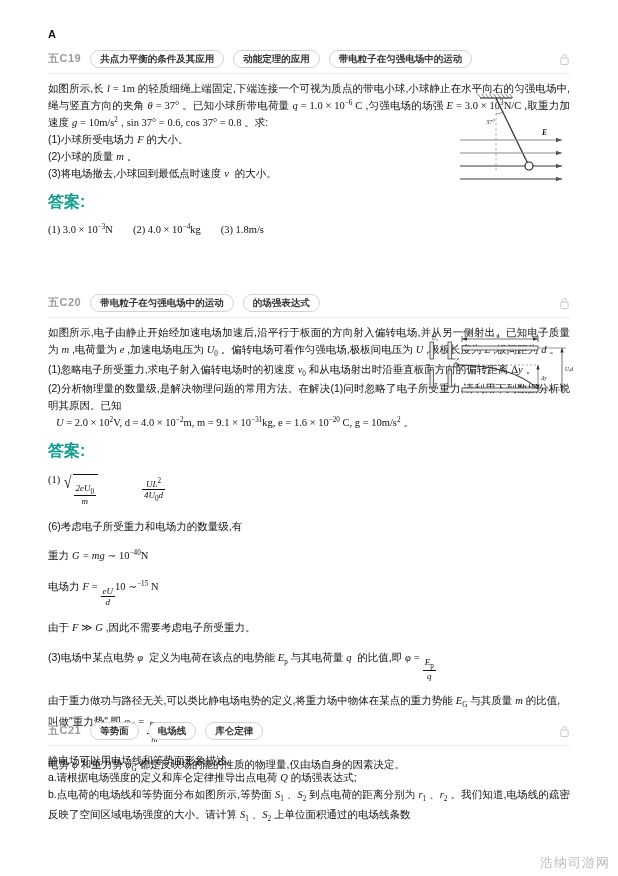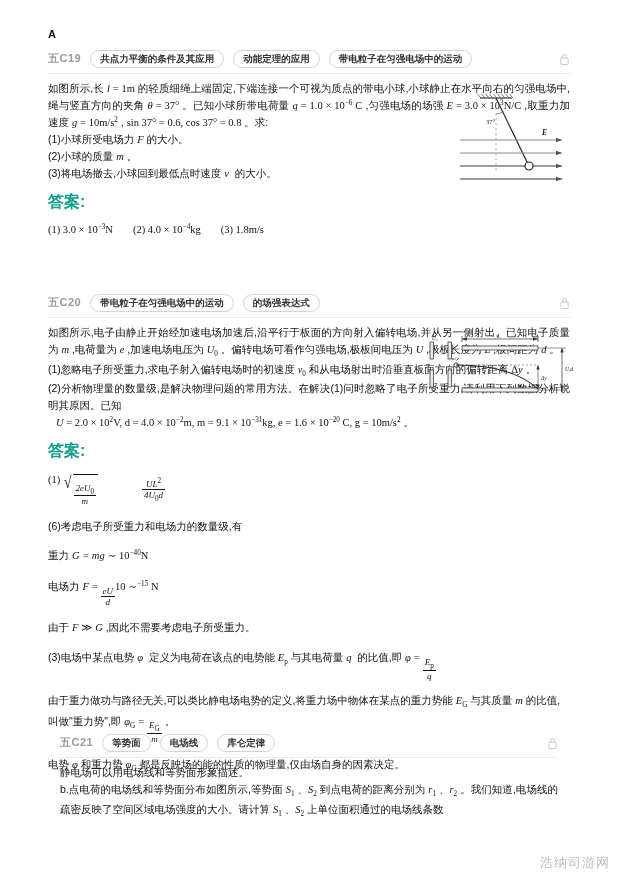--- a/index.html
+++ b/index.html
@@ -248,35 +248,36 @@
             <span class="den"><span class="m">q</span></span>
           </span></p>
       <p>由于重力做功与路径无关,可以类比静电场电势的定义,将重力场中物体在某点的重力势能 <span class="m">E</span><sub class="mr">G</sub> 与其质量 <span class="m">m</span> 的比值,叫做"重力势",即 <span class="m">φ</span><sub class="mr">G</sub> <span class="mr">=</span> <span class="frac">
             <span class="num"><span class="m">E</span><sub>G</sub></span>
             <span class="den"><span class="m">m</span></span>
           </span> 。</p>
       <p>电势 <span class="m">φ</span> 和重力势 <span class="m">φ</span><sub class="mr">G</sub> 都是反映场的能的性质的物理量,仅由场自身的因素决定。</p>
     </div>
   </div>
 
-  <div class="block" style="top:718px;position:absolute;left:48px;right:48px;margin:12px;">
+  <div class="block" style="top:718px;position:absolute;left:48px;right:48px;margin:0;">
 
     <div class="tagrow">
       <span class="qcode">五C21</span>
       <span class="tag">等势面</span>
       <span class="tag">电场线</span>
       <span class="tag">库仑定律</span>
       <svg class="lock" viewBox="0 0 12 14">
         <rect x="2" y="6" width="8" height="7" rx="1.2" fill="none" stroke="#888" stroke-width="1"></rect>
         <path d="M4 6 V4 a2 2 0 0 1 4 0 V6" fill="none" stroke="#888" stroke-width="1"></path>
       </svg>
     </div>
     <hr class="hr-sep" style="margin:0 0 6px 0">
 
     <div class="body">
       <p>静电场可以用电场线和等势面形象描述。</p>
+      <p>a.请根据电场强度的定义和库仑定律推导出点电荷 <span class="m">Q</span> 的场强表达式;</p>
       <p>b.点电荷的电场线和等势面分布如图所示,等势面 <span class="m">S</span><sub class="mr">1</sub> 、<span class="m">S</span><sub class="mr">2</sub> 到点电荷的距离分别为 <span class="m">r</span><sub class="mr">1</sub> 、<span class="m">r</span><sub class="mr">2</sub> 。我们知道,电场线的疏密反映了空间区域电场强度的大小。请计算 <span class="m">S</span><sub class="mr">1</sub> 、<span class="m">S</span><sub class="mr">2</sub> 上单位面积通过的电场线条数</p>
     </div>
   </div>
 
   <div class="watermark">浩纳司游网</div>
 
 </div>
 
 </body></html>

